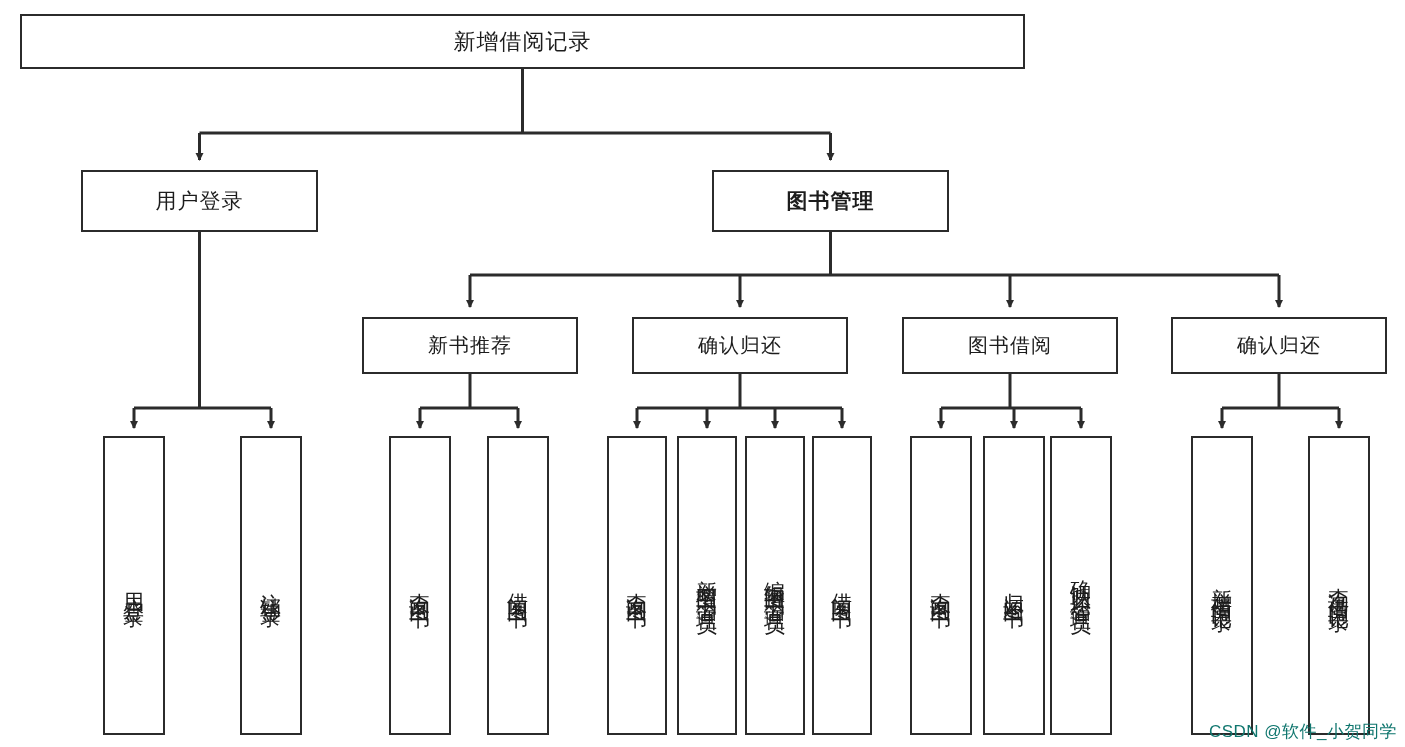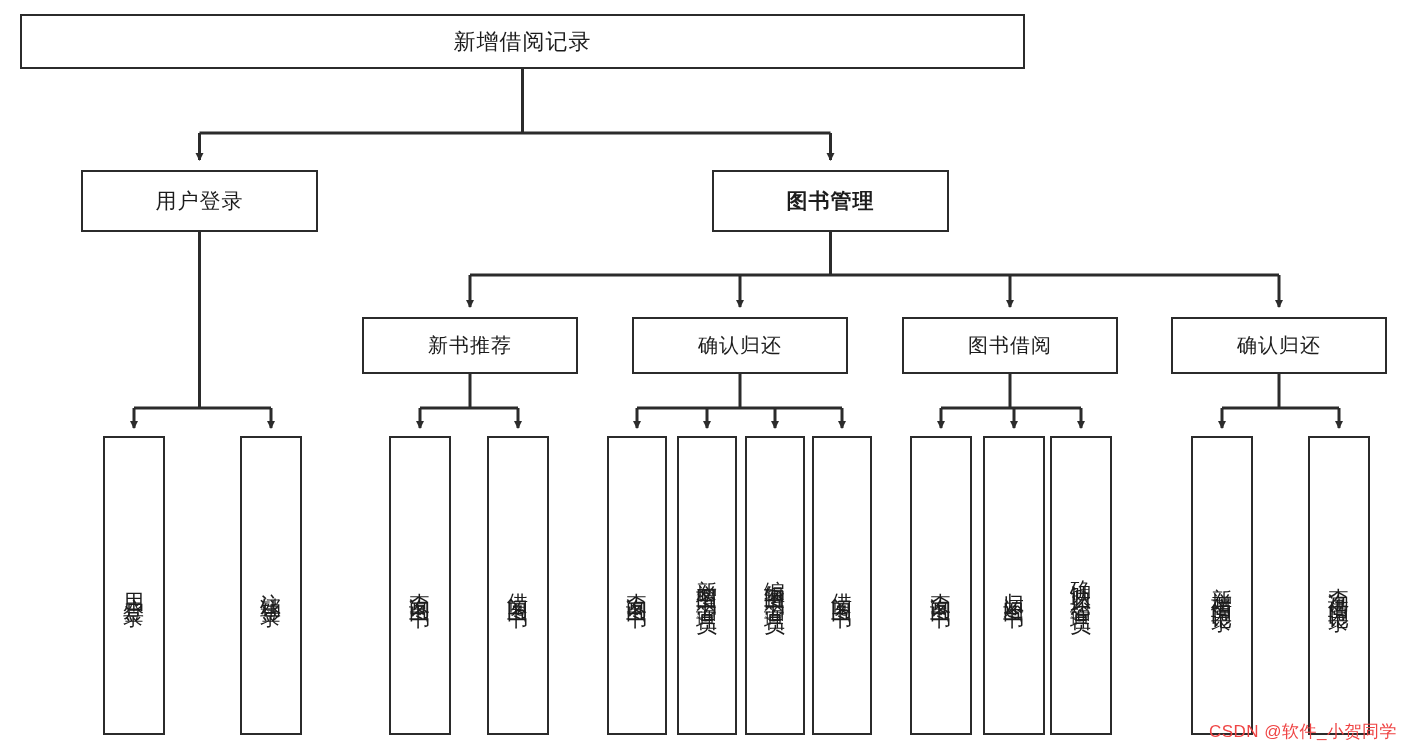--- a/index.html
+++ b/index.html
@@ -64,21 +64,21 @@
   }
   .hlabel {
     white-space: nowrap;
     letter-spacing: 1px;
   }
   #watermark {
     position: absolute;
     right: 8px;
     bottom: 4px;
     font-size: 17px;
-    color: #ef4444;
+    color: #0f766e;
     letter-spacing: 0.5px;
     white-space: nowrap;
     z-index: 3;
     font-family: "Liberation Sans", "DejaVu Sans", sans-serif;
   }
 </style>
 </head>
 <body>
 
 <div id="canvas">

